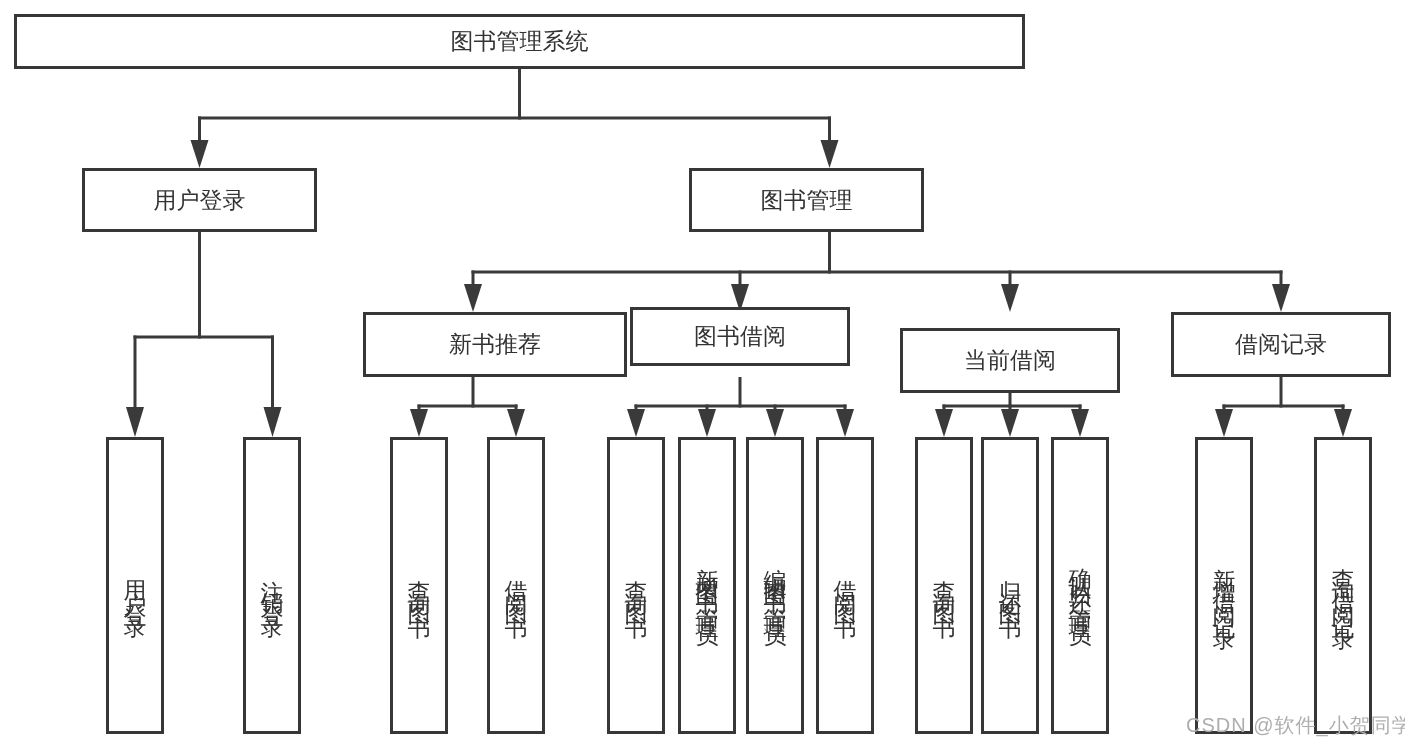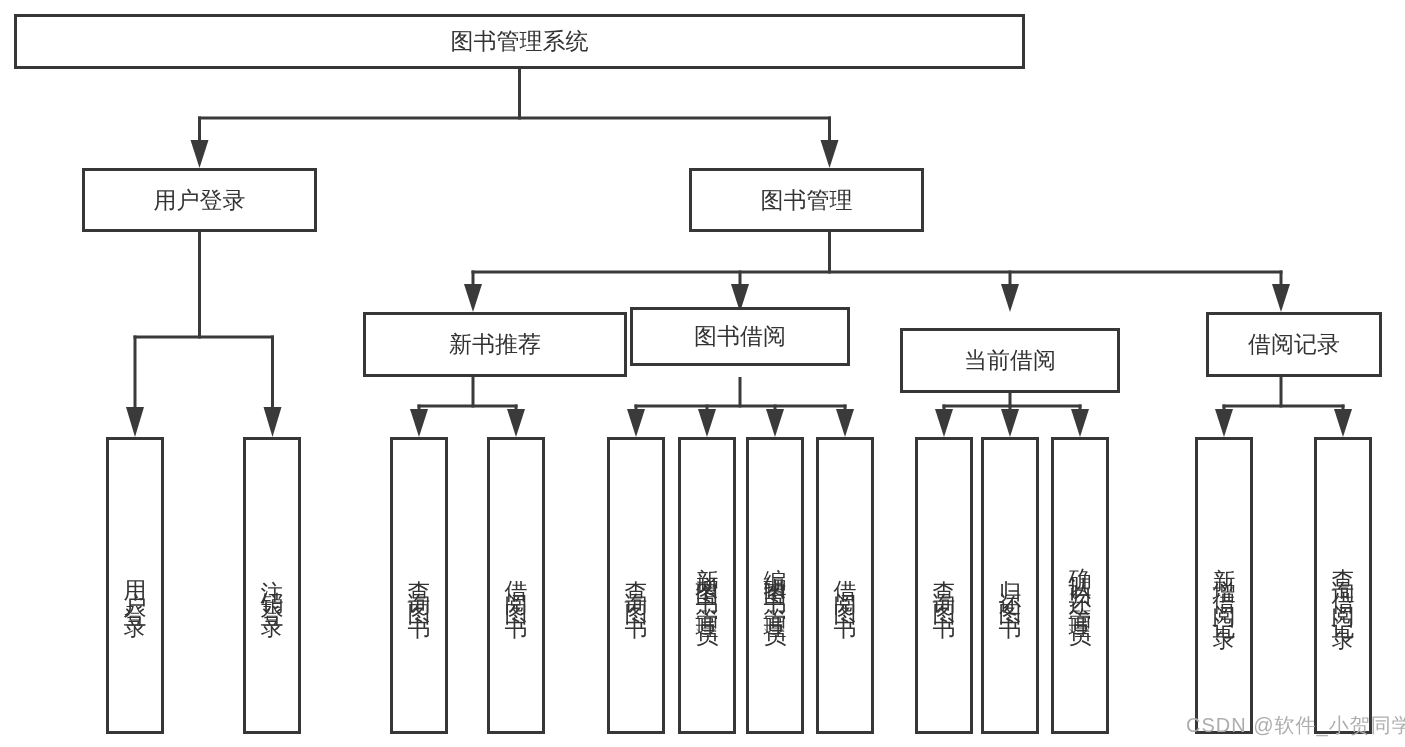--- a/index.html
+++ b/index.html
@@ -32,21 +32,21 @@
   }
   
   #n-root  { left: 14px;  top: 14px;  width: 1011px; height: 55px; text-align: right; }
   
   #n-l2-0  { left: 82px;  top: 168px; width: 235px; height: 64px; }
   #n-l2-1  { left: 689px; top: 168px; width: 235px; height: 64px; }
   
   #n-l3-0  { left: 363px;  top: 312px; width: 264px; height: 65px; }
   #n-l3-1  { left: 630px;  top: 307px; width: 220px; height: 59px; }
   #n-l3-2  { left: 900px;  top: 312px; width: 220px; height: 65px; margin-top: 16px; }
-  #n-l3-3  { left: 1171px; top: 312px; width: 176px; height: 65px; margin-left: 35px; }
+  #n-l3-3  { left: 1171px; top: 312px; width: 220px; height: 65px; }
   
   .leaf { width: 58px; height: 297px; top: 437px; }
   .leaf span {
     writing-mode: vertical-rl;
     text-orientation: mixed;
     letter-spacing: 12px;
     line-height: 1;
   }
   .leaf.long span { letter-spacing: 8px; }
   #n-leaf-0  { left: 106px; }

